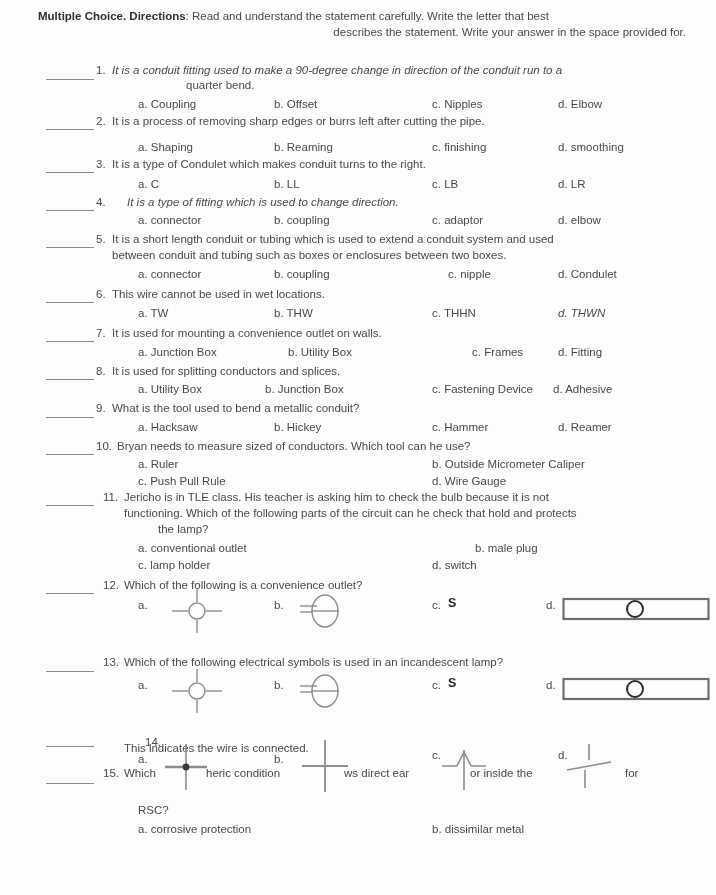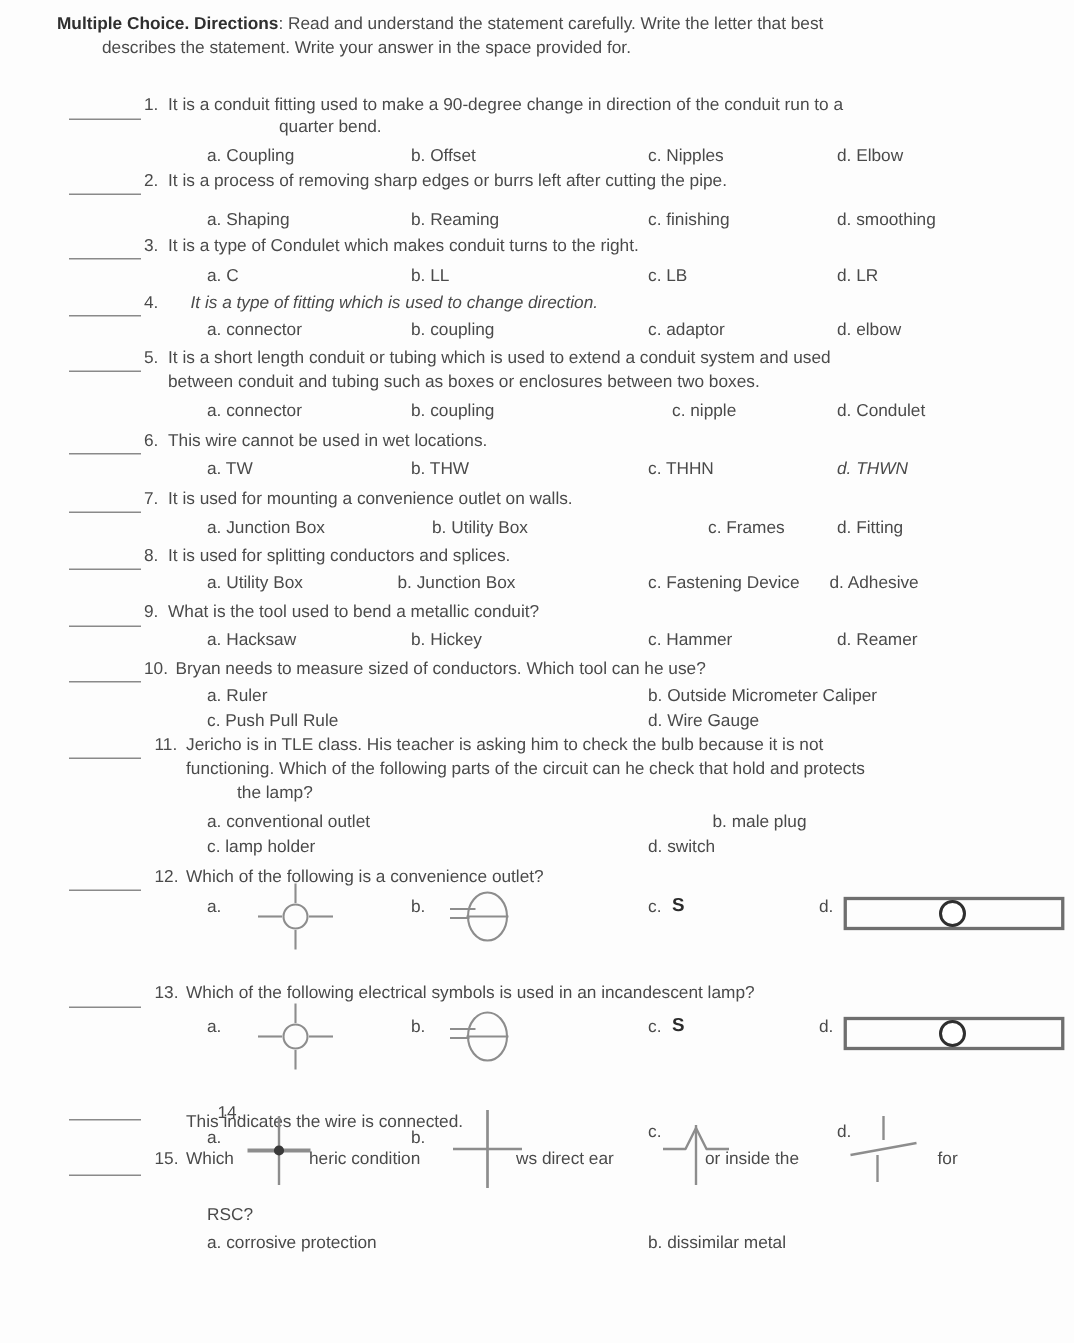--- a/index.html
+++ b/index.html
@@ -29,21 +29,21 @@
     left: 38px;
     top: 8px;
     width: 648px;
     font-size: 11.5px;
     line-height: 16px;
     color: #4a4a4a;
     text-align: left;
   }
   .directions .line2 {
     display: block;
-    text-align: left;
+    text-align: right;
     padding-left: 30px;
   }
 
   
   .qrow { position: absolute; left: 0; width: 716px; }
   .blank {
     position: absolute;
     border-bottom: 1px solid #8a8a8a;
     height: 1px;
   }
@@ -85,21 +85,21 @@
 <div class="page">
 
   <div class="directions">
     <span class="bold">Multiple Choice. Directions</span><span>: Read and understand the statement carefully. Write the letter that best</span>
     <span class="line2">describes the statement. Write your answer in the space provided for.</span>
   </div>
 
   <div class="qrow">
     <div class="blank" style="left:46px; top:78px; width:48px;"></div>
     <div class="qnum" style="left:96px; top:63px;">1.</div>
-    <div class="qbody" style="left:112px; top:63px;">It is a conduit fitting used to make a 90-degree change in direction of the conduit run to a</div>
+    <div class="qbody" style="left:112px; top:63px;font-style:italic;">It is a conduit fitting used to make a 90-degree change in direction of the conduit run to a</div>
     <div class="qbody" style="left:186px; top:78px;">quarter bend.</div>
     <div class="opt" style="left:138px; top:97px;">a. Coupling</div>
     <div class="opt" style="left:274px; top:97px;">b. Offset</div>
     <div class="opt" style="left:432px; top:97px;">c. Nipples</div>
     <div class="opt" style="left:558px; top:97px;">d. Elbow</div>
   </div>
 
   <div class="qrow">
     <div class="blank" style="left:46px; top:128px; width:48px;"></div>
     <div class="qnum" style="left:96px; top:114px;">2.</div>

